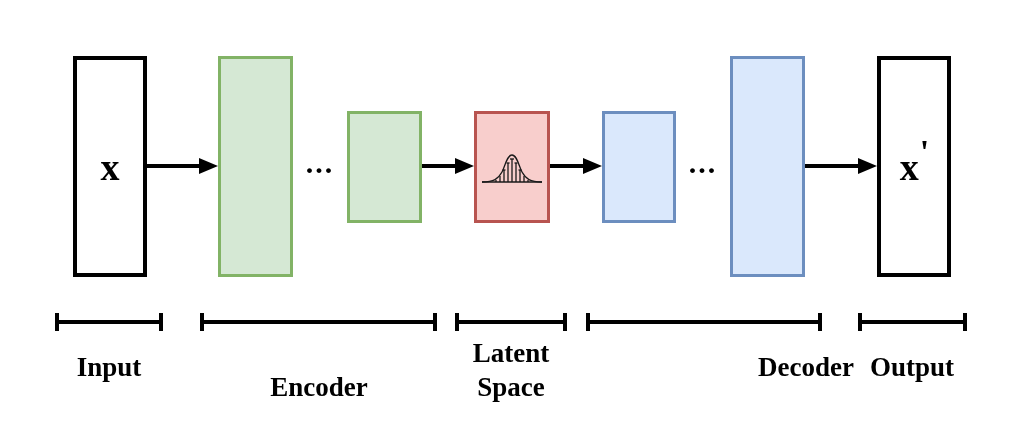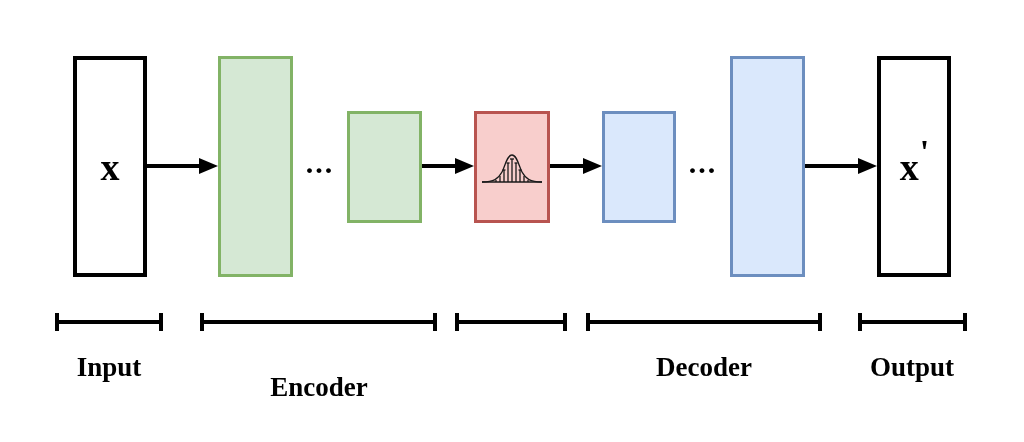--- a/index.html
+++ b/index.html
@@ -100,16 +100,20 @@
   </div>
 
   <div class="bracket" style="left:55px;width:108px;"></div>
   <div class="bracket" style="left:200px;width:237px;"></div>
   <div class="bracket" style="left:455px;width:112px;"></div>
   <div class="bracket" style="left:586px;width:236px;"></div>
   <div class="bracket" style="left:858px;width:109px;"></div>
 
   <div class="sec-label" style="left:109px;top:350px;">Input</div>
   <div class="sec-label" style="left:319px;top:350px;margin-top:20px;">Encoder</div>
-  <div class="sec-label" style="left:704px;top:350px;">Decoder</div>
+  <div class="sec-label" style="left:511px;top:336px;">
+    <div>Latent</div>
+    <div>Space</div>
+  </div>
+  <div class="sec-label" style="left:704px;top:350px;text-align:right;">Decoder</div>
   <div class="sec-label" style="left:912px;top:350px;">Output</div>
 
 </div>
 
 </body></html>

